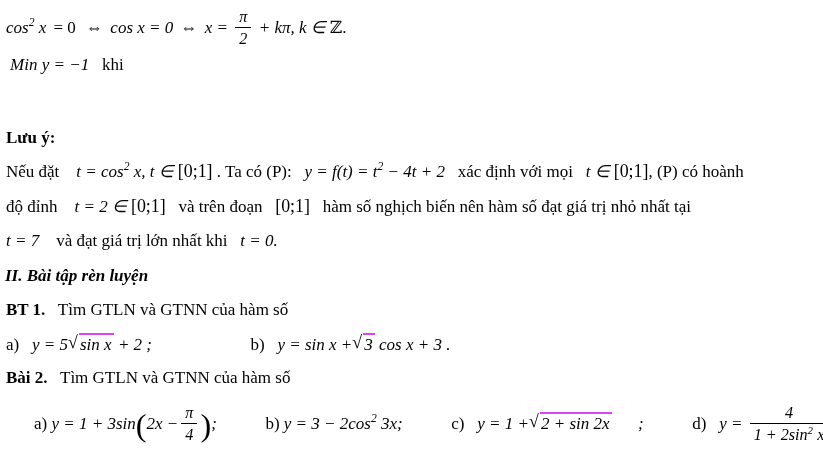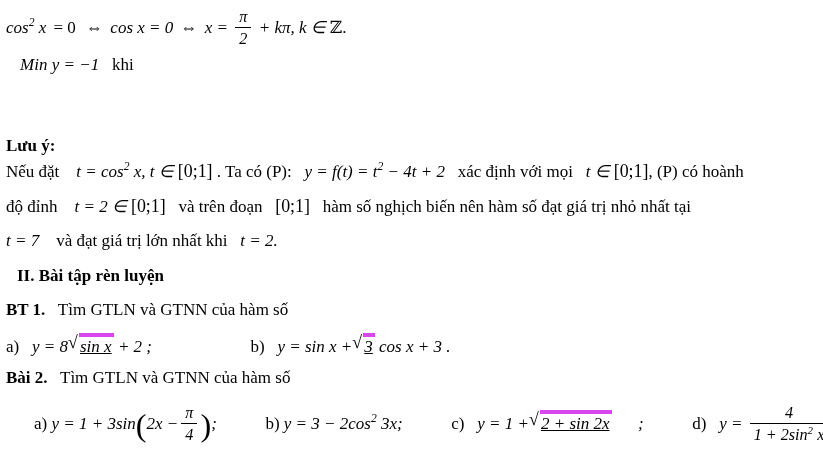--- a/index.html
+++ b/index.html
@@ -61,23 +61,22 @@
   }
   .sqrt::before {
     content: "\221A";
     position: absolute;
     left: 0;
     top: -1px;
     font-size: 1.05em;
   }
   .sqrt > .rad {
     display: inline-block;
-    border-top: 4px solid #d946ef;
+    border-top: 2px solid #d946ef;
     padding: 0 2px 0 1px;
-    text-decoration: underline;
   }
   .bigparen {
     display: inline-block;
     font-size: 1.9em;
     line-height: 0.6;
     vertical-align: middle;
     position: relative;
     top: 1px;
     font-weight: 300;
   }
@@ -101,29 +100,29 @@
     <span class="op">⇔</span>
     <span class="mi">x =</span>
     <span class="frac">
       <span class="num mi">π</span>
       <span class="den mi">2</span>
     </span>
     <span class="mi">+ kπ, k ∈</span>
     <span class="zz">ℤ</span><span>.</span>
   </div>
 
-  <div class="line" style="left:20px; top:55px;text-align:center;">
+  <div class="line" style="left:10px; top:55px;text-align:center;">
     <span class="mi">Min y =</span>
     <span class="mi">−1</span>
     <span>&nbsp;</span>
     <span>khi</span>
   </div>
 
 
-  <div class="line bold" style="left:6px; top:136px;">Lưu ý:</div>
+  <div class="line bold" style="left:6px; top:128px;">Lưu ý:</div>
 
   <div class="line" style="left:6px; top:161px;">
     <span>Nếu đặt</span>
     <span>&nbsp;&nbsp;</span>
     <span class="mi"><span>t = cos</span><span class="sup">2</span>&nbsp;<span>x, t ∈</span></span>
     <span class="brk">[0;1]</span>
     <span>. Ta có (P):</span>
     <span>&nbsp;</span>
     <span class="mi">y = f</span><span class="mi">(t)</span>
     <span class="mi"><span>= t</span><span class="sup">2</span>&nbsp;<span>− 4t + 2</span></span>
@@ -145,35 +144,35 @@
     <span class="brk">[0;1]</span>
     <span>&nbsp;</span>
     <span>hàm số nghịch biến nên hàm số đạt giá trị nhỏ nhất tại</span>
   </div>
 
   <div class="line" style="left:6px; top:231px;">
     <span class="mi">t = 7</span>
     <span>&nbsp;&nbsp;</span>
     <span>và đạt giá trị lớn nhất khi</span>
     <span>&nbsp;</span>
-    <span class="mi">t = 2.</span>
-  </div>
-
-  <div class="line bold" style="left:17px; top:266px;">II. Bài tập rèn luyện</div>
+    <span class="mi">t = 0.</span>
+  </div>
+
+  <div class="line bold" style="left:5px; top:266px;font-style:italic;">II. Bài tập rèn luyện</div>
 
   <div class="line" style="left:6px; top:300px;">
     <span class="bold">BT 1.</span>
     <span>&nbsp;</span>
     <span>Tìm GTLN và GTNN của hàm số</span>
   </div>
 
   <div class="line" style="left:6px; top:333px;">
     <span>a)</span>
     <span>&nbsp;</span>
-    <span class="mi">y = 8</span><span class="sqrt"><span class="rad mi">sin x</span></span>
+    <span class="mi">y = 5</span><span class="sqrt"><span class="rad mi">sin x</span></span>
     <span class="mi">+ 2 ;</span>
     <span class="spacer-lg"></span>
     <span>b)</span>
     <span>&nbsp;</span>
     <span class="mi">y = sin x +</span><span class="sqrt"><span class="rad mi">3</span></span>
     <span class="mi">cos x + 3 .</span>
   </div>
 
   <div class="line" style="left:6px; top:368px;text-align:right;">
     <span class="bold">Bài 2.</span>

